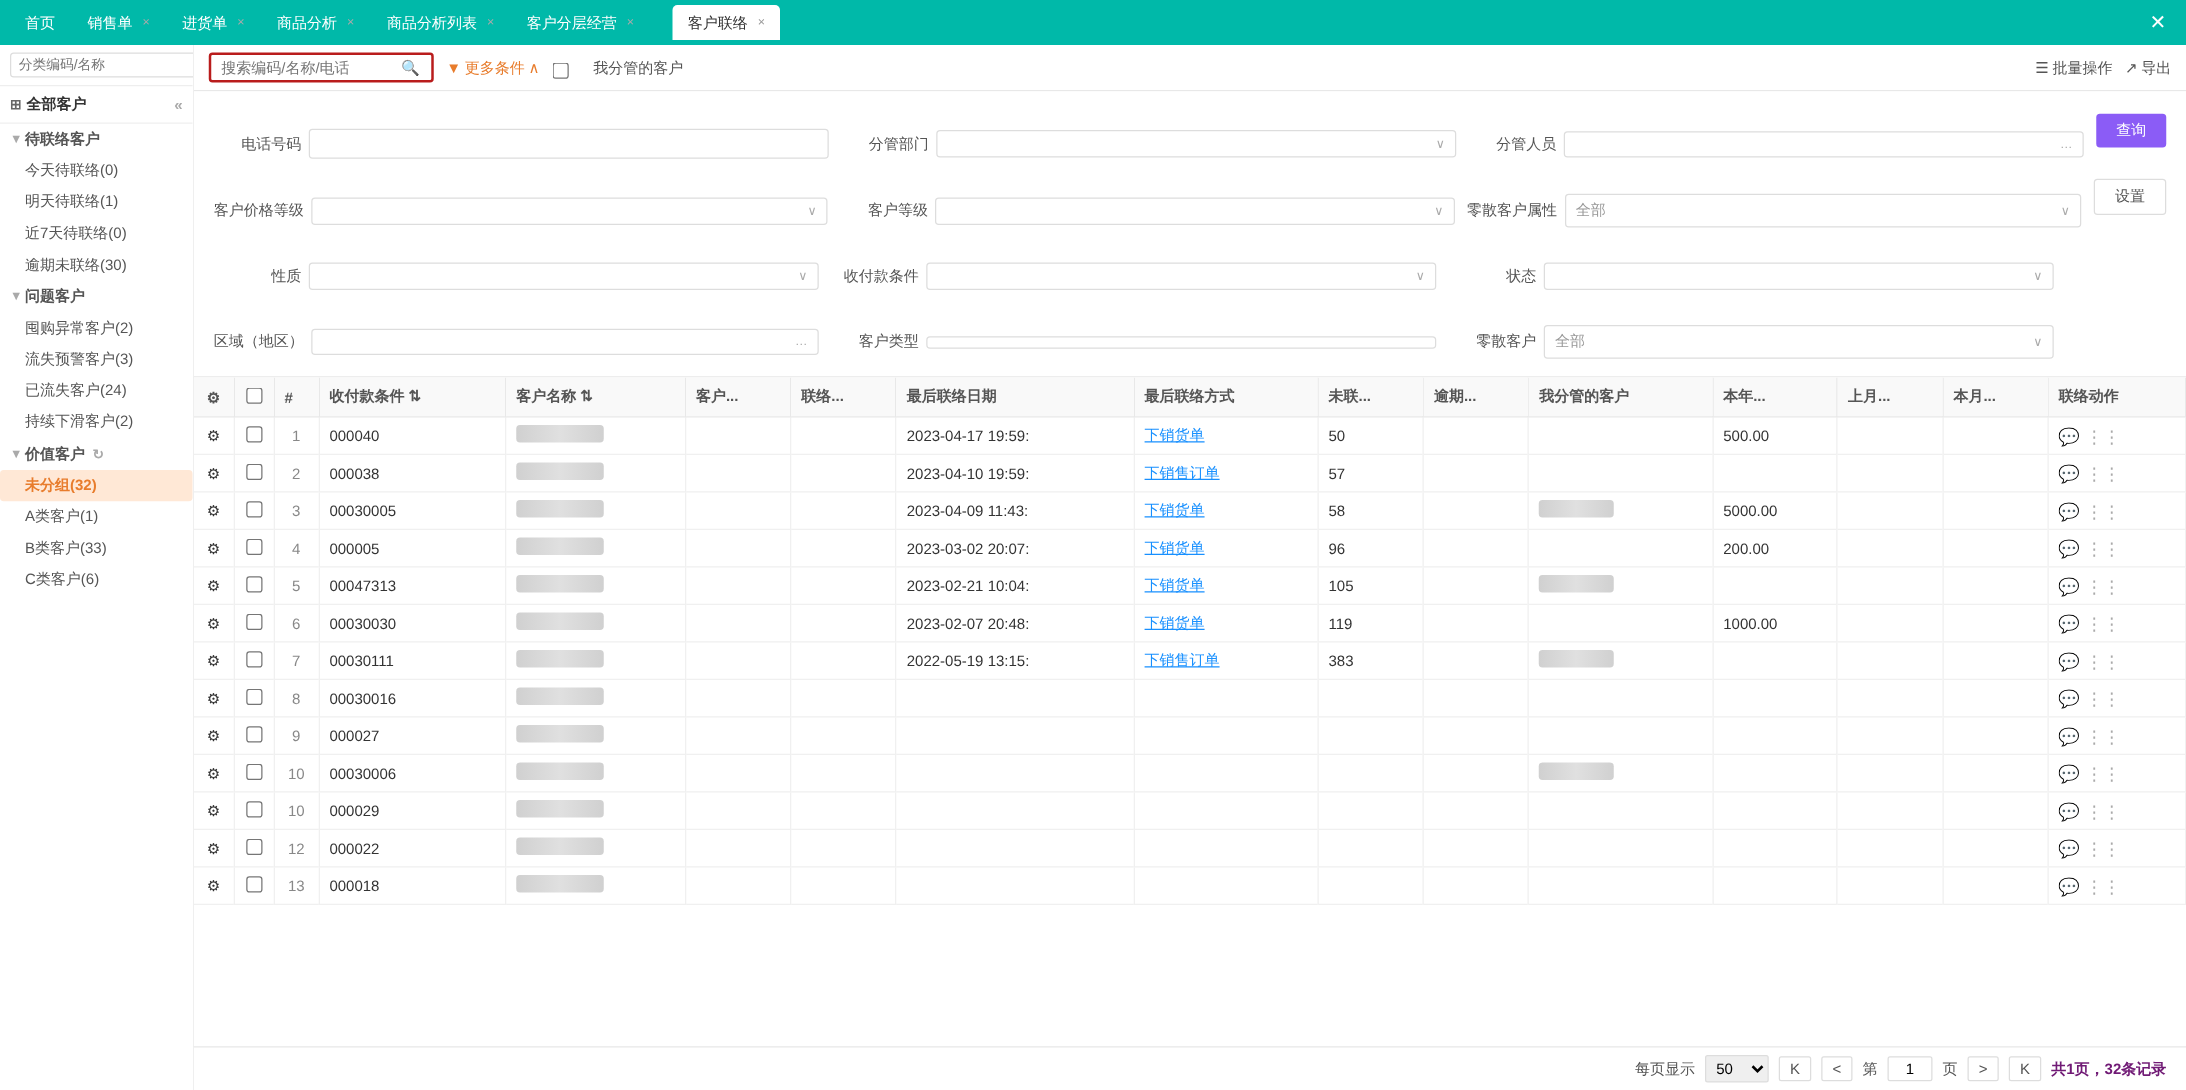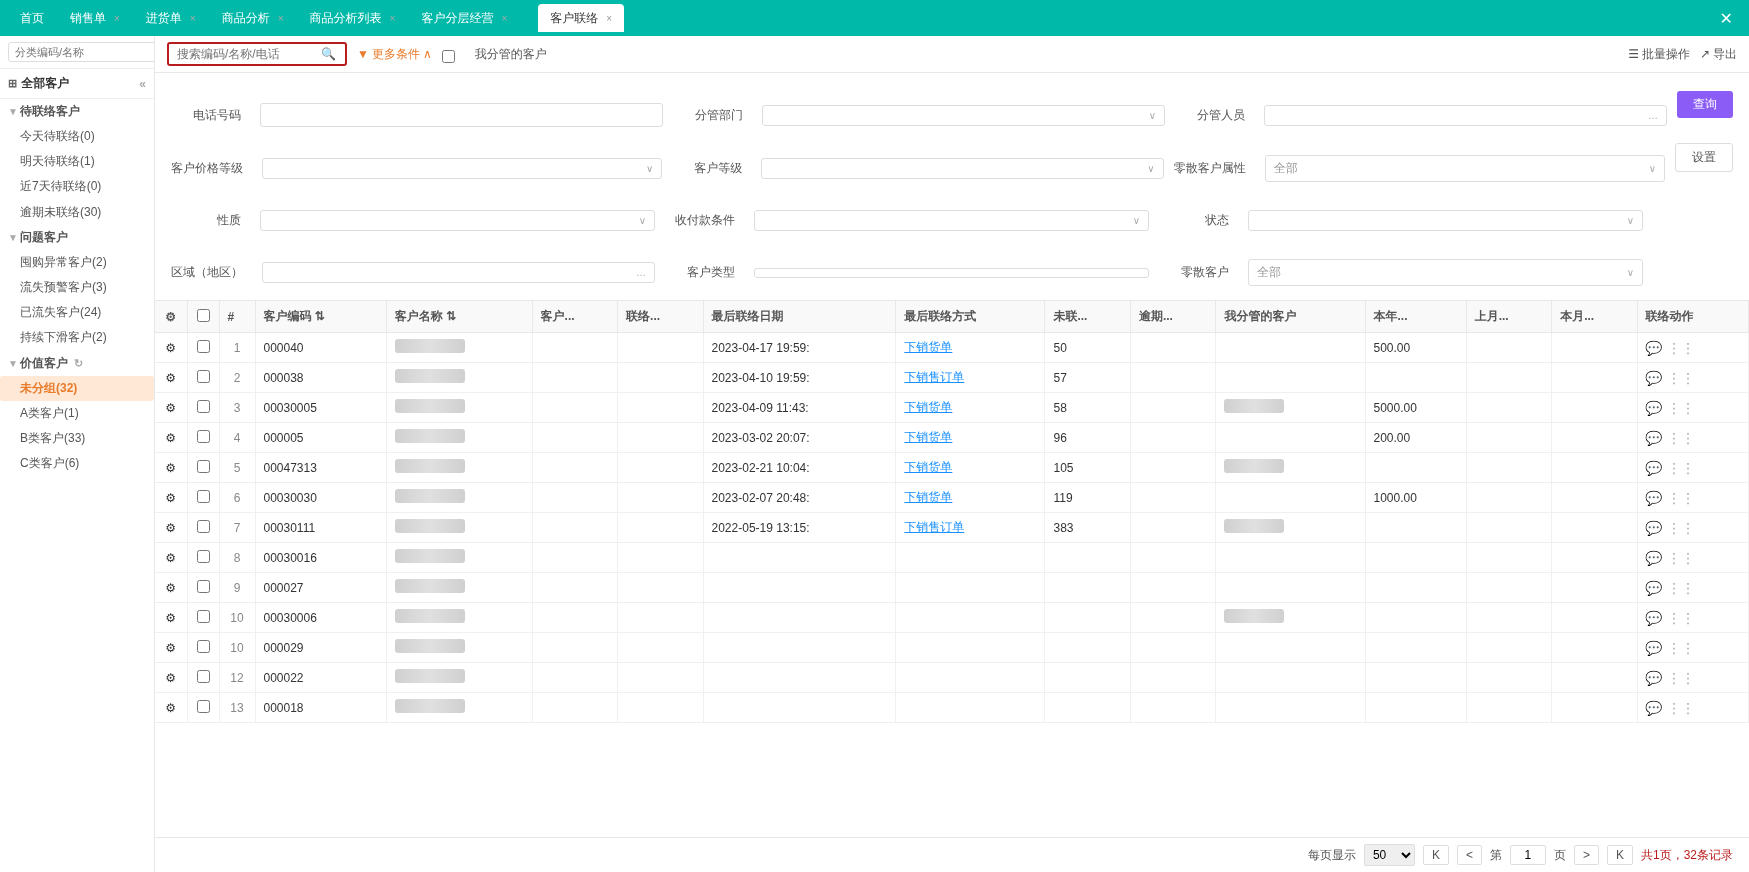--- a/index.html
+++ b/index.html
@@ -73,21 +73,21 @@
     .filter-spacer { flex: 1; }
     .btn-batch { display: flex; align-items: center; gap: 3px; color: #555; cursor: pointer; font-size: 12px; }
     .btn-export { display: flex; align-items: center; gap: 3px; color: #555; cursor: pointer; font-size: 12px; }
 
     
     .adv-filter {
       background: #fff; padding: 8px 16px; border-bottom: 1px solid #e8e8e8;
     }
     .adv-filter-row { display: flex; align-items: center; margin-bottom: 6px; gap: 10px; }
     .adv-field {
-      display: flex; align-items: center; flex: 1; gap: 19px; margin-top: 22px;
+      display: flex; align-items: center; flex: 1; gap: 6px; margin-top: 22px;
     }
     .adv-field label { color: #555; white-space: nowrap; min-width: 70px; text-align: right; }
     .adv-field .field-control {
       flex: 1; border: 1px solid #ddd; border-radius: 3px; padding: 4px 8px;
       font-size: 12px; color: #999; display: flex; align-items: center; justify-content: space-between;
       cursor: pointer; background: #fff;
     }
     .adv-field .field-control .arrow { color: #aaa; font-size: 10px; }
     .adv-field .field-input {
       flex: 1; border: 1px solid #ddd; border-radius: 3px; padding: 4px 8px;
@@ -123,21 +123,21 @@
       border-radius: 3px; height: 14px; display: inline-block; min-width: 60px;
     }
     .action-icons { display: flex; gap: 4px; align-items: center; }
     .action-icon { color: #aaa; cursor: pointer; font-size: 14px; }
 
     
     .table-footer {
       display: flex; align-items: center; justify-content: flex-end; padding: 6px 16px;
       background: #fff; border-top: 1px solid #e8e8e8; gap: 8px; color: #555;
     }
-    .page-info { color: #b91c1c; }
+    .page-info { color: #701a75; font-weight: bold; }
     .page-btn {
       border: 1px solid #ddd; background: #fff; padding: 2px 8px; cursor: pointer;
       border-radius: 2px; color: #555; font-size: 12px;
     }
     .page-input {
       width: 36px; border: 1px solid #ddd; border-radius: 2px; padding: 2px 4px;
       text-align: center; font-size: 12px; outline: none;
     }
     .per-page-select {
       border: 1px solid #ddd; border-radius: 2px; padding: 2px 4px; font-size: 12px; outline: none;
@@ -362,21 +362,21 @@
       </div>
     </div>
 
     <div class="table-area">
       <table>
         <thead>
           <tr>
             <th class="header-th-gear">⚙</th>
             <th class="col-check"><input type="checkbox" style=""></th>
             <th style="width:36px;">#</th>
-            <th>客户编码 ⇅</th>
+            <th>收付款条件 ⇅</th>
             <th>客户名称 ⇅</th>
             <th>客户...</th>
             <th>联络...</th>
             <th>最后联络日期</th>
             <th>最后联络方式</th>
             <th>未联...</th>
             <th>逾期...</th>
             <th>我分管的客户</th>
             <th>本年...</th>
             <th>上月...</th>

